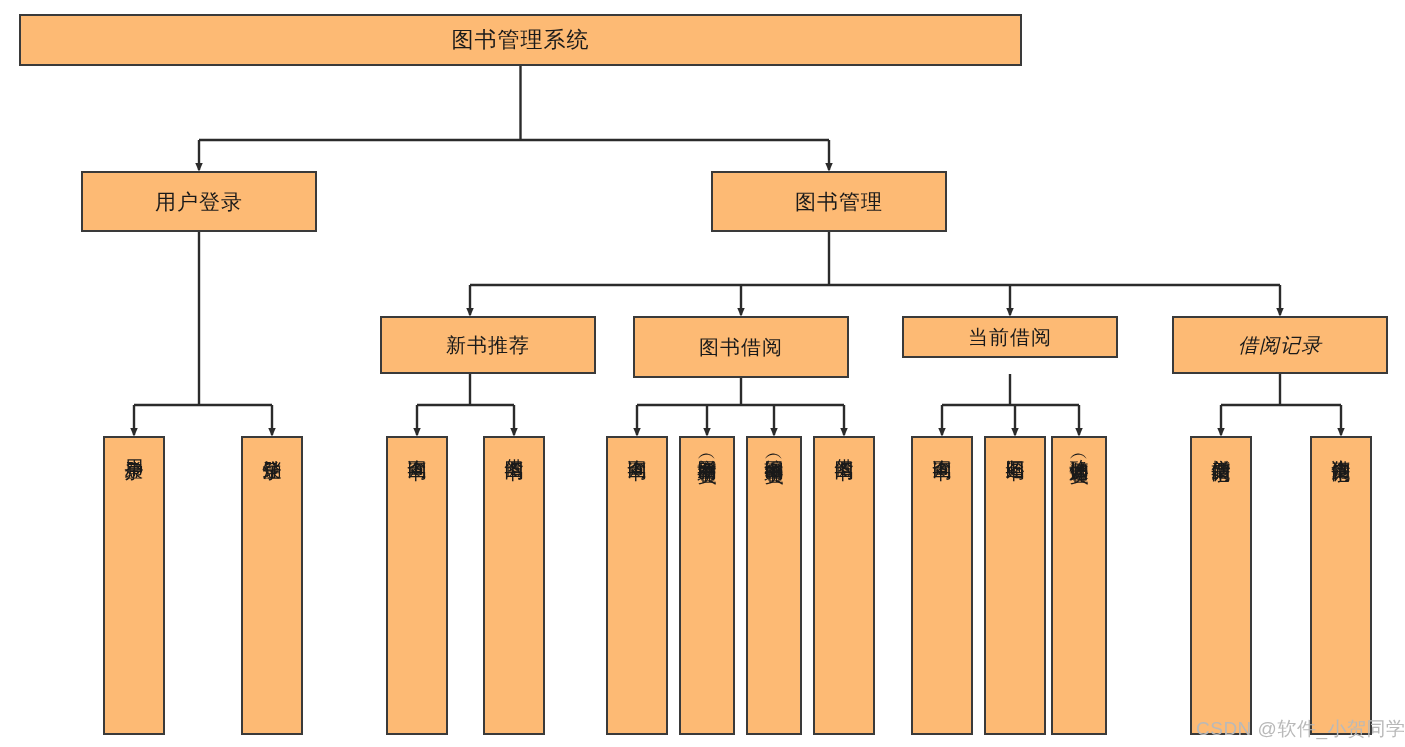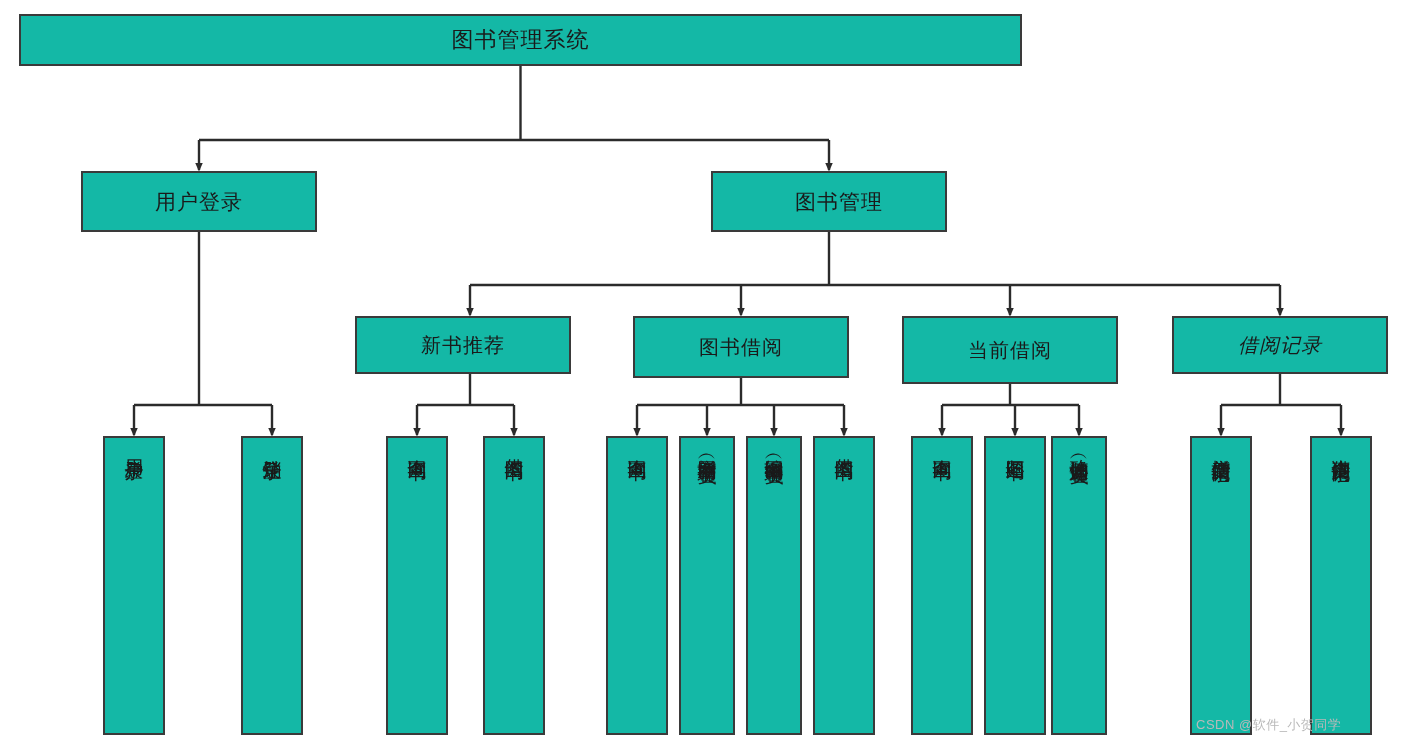--- a/index.html
+++ b/index.html
@@ -20,21 +20,21 @@
   svg.connectors {
     position: absolute;
     left: 0;
     top: 0;
     width: 1405px;
     height: 747px;
   }
   .node {
     position: absolute;
     box-sizing: border-box;
-    background: #14b8a6;
+    background: #fdba74;
     border: 2px solid #3a3a3a;
     display: flex;
     align-items: center;
     justify-content: center;
     color: #1a1a1a;
     z-index: 2;
   }
   .node-root {
     font-size: 22px;
     border-width: 2px;
@@ -58,21 +58,21 @@
     letter-spacing: 1px;
     white-space: nowrap;
     display: block;
   }
   .hlabel {
     white-space: nowrap;
     letter-spacing: 1px;
   }
   .watermark {
     position: absolute;
-    font-size: 13px;
+    font-size: 19px;
     color: #b9b9b9;
     white-space: nowrap;
     z-index: 3;
     letter-spacing: 0.5px;
   }
 </style>
 </head>
 <body>
 
 <div id="diagram-root">
@@ -123,27 +123,27 @@
   <div id="node-layer">
       <div class="node node-root" style="left: 19px; top: 14px; width: 1003px; height: 52px;">
         <span class="hlabel">图书管理系统</span>
       </div>
       <div class="node node-l1" style="left: 81px; top: 171px; width: 236px; height: 61px;">
         <span class="hlabel">用户登录</span>
       </div>
       <div class="node node-l1" style="left: 711px; top: 171px; width: 236px; height: 61px; padding-left: 20px;">
         <span class="hlabel">图书管理</span>
       </div>
-      <div class="node node-l2" style="left: 355px; top: 316px; width: 216px; height: 58px;">
+      <div class="node node-l2" style="left: 380px; top: 316px; width: 216px; height: 58px;">
         <span class="hlabel">新书推荐</span>
       </div>
       <div class="node node-l2" style="left: 633px; top: 316px; width: 216px; height: 62px;">
         <span class="hlabel">图书借阅</span>
       </div>
-      <div class="node node-l2" style="left: 902px; top: 316px; width: 216px; height: 68px;">
+      <div class="node node-l2" style="left: 902px; top: 316px; width: 216px; height: 42px;">
         <span class="hlabel">当前借阅</span>
       </div>
       <div class="node node-l2" style="left: 1172px; top: 316px; width: 216px; height: 58px; font-style: italic;">
         <span class="hlabel">借阅记录</span>
       </div>
       <div class="node node-leaf" style="left: 103px; top: 436px; width: 62px; height: 299px;">
         <span class="vlabel">用户登录</span>
       </div>
       <div class="node node-leaf" style="left: 241px; top: 436px; width: 62px; height: 299px;">
         <span class="vlabel">注销登录</span>

